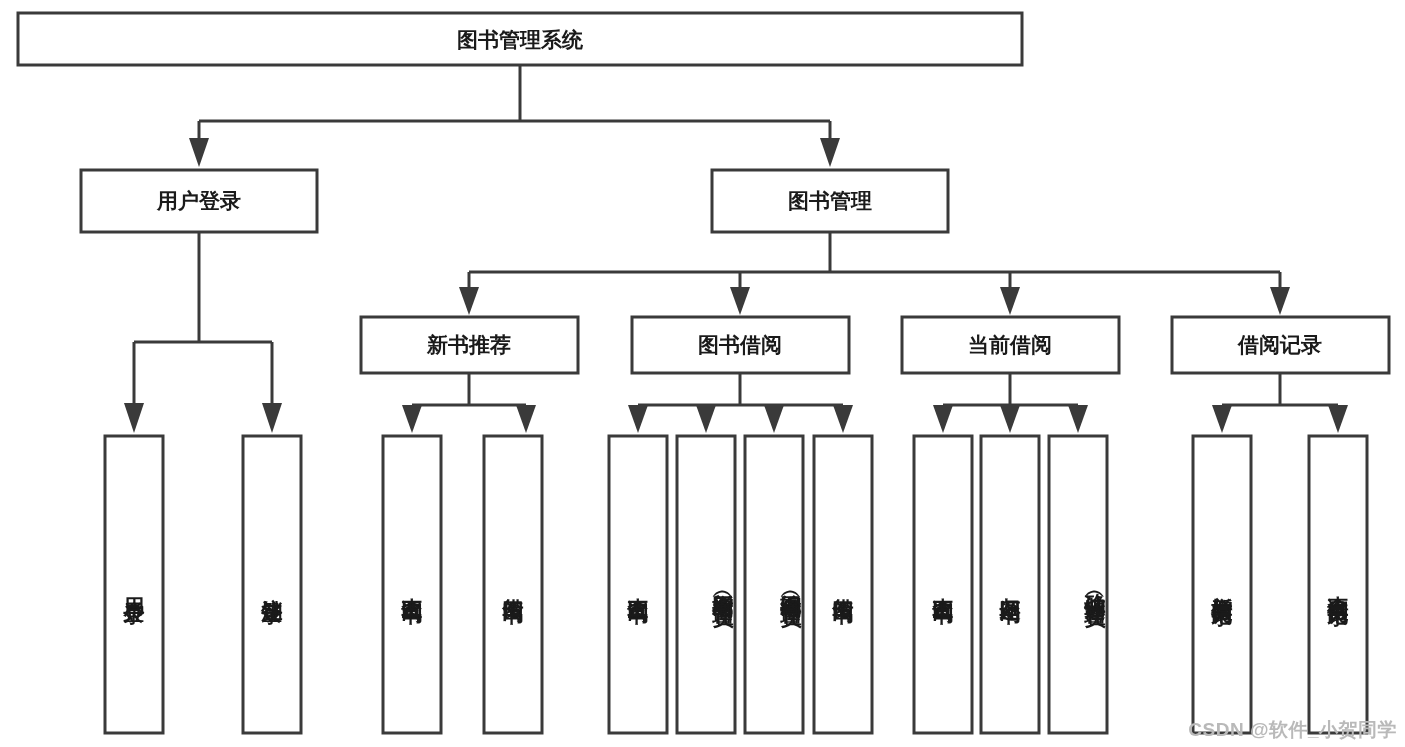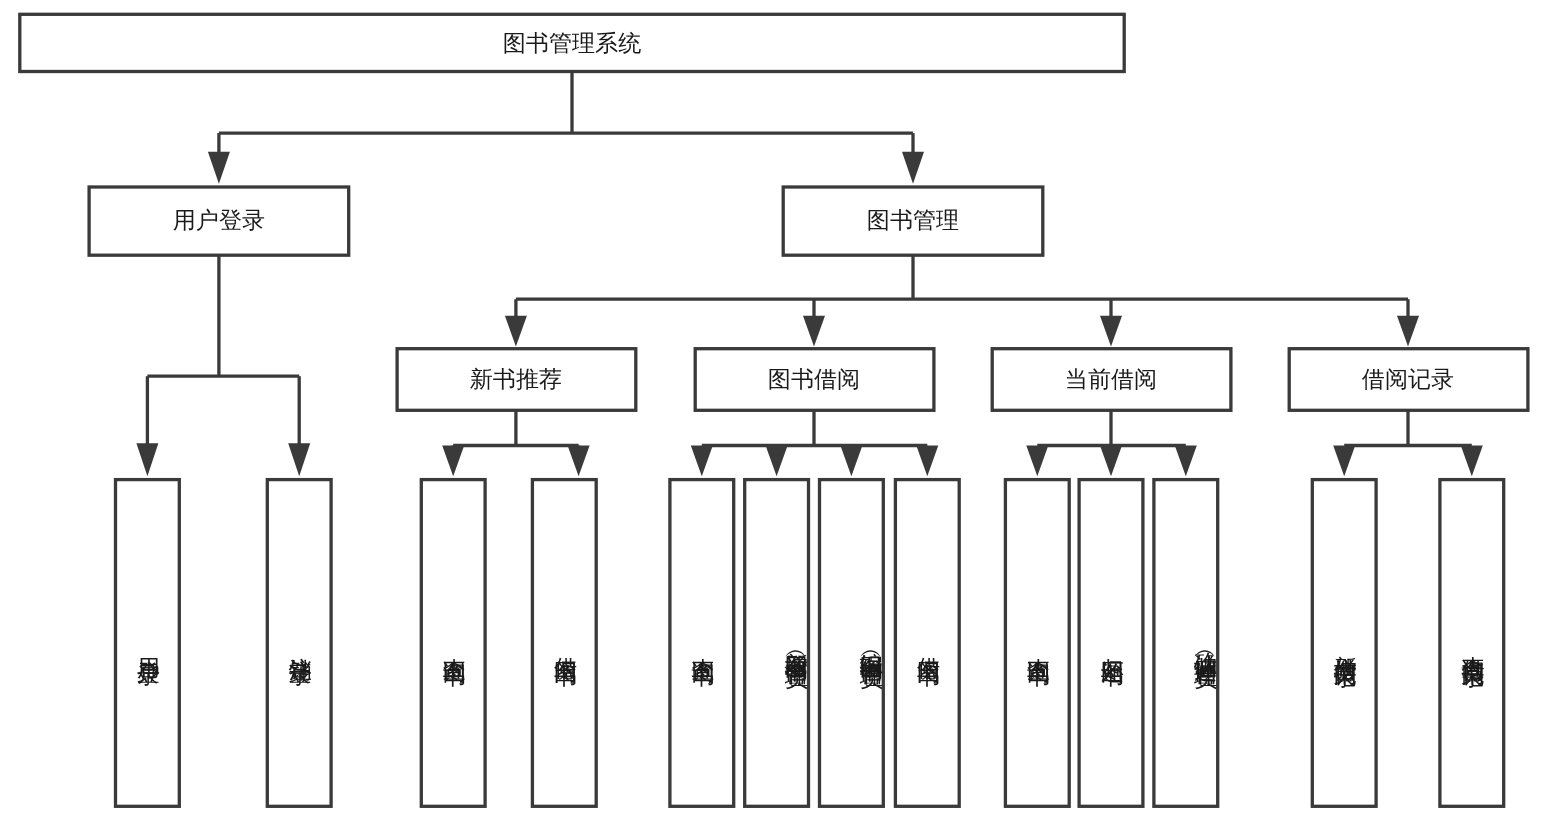--- a/index.html
+++ b/index.html
@@ -11,20 +11,21 @@
     width: 1405px;
     height: 747px;
     font-family: "Liberation Sans", "DejaVu Sans", sans-serif;
     overflow: hidden;
     position: relative;
   }
   #diagram-root {
     position: relative;
     width: 1405px;
     height: 747px;
+    font-weight: bold;
   }
   svg#flow-svg {
     position: absolute;
     top: 0;
     left: 0;
     width: 1405px;
     height: 747px;
     display: block;
   }
   .node-box {
@@ -186,14 +187,15 @@
   <div class="vlabel-wrap" style="left:745px; top:436px; width:58px; height:297px; align-items:flex-start;">编辑图书（管理员）</div>
   <div class="vlabel-wrap" style="left:814px; top:436px; width:58px; height:297px;">借阅图书</div>
 
   <div class="vlabel-wrap" style="left:914px; top:436px; width:58px; height:297px;">查询图书</div>
   <div class="vlabel-wrap" style="left:981px; top:436px; width:58px; height:297px;">归还图书</div>
   <div class="vlabel-wrap" style="left:1049px; top:436px; width:58px; height:297px; align-items:flex-start;">确认归还（管理员）</div>
 
   <div class="vlabel-wrap" style="left:1193px; top:436px; width:58px; height:297px;">新增借阅记录</div>
   <div class="vlabel-wrap" style="left:1309px; top:436px; width:58px; height:297px;">查询借阅记录</div>
 
+  <div class="watermark">CSDN @软件_小贺同学</div>
 
 </div>
 
 </body></html>

